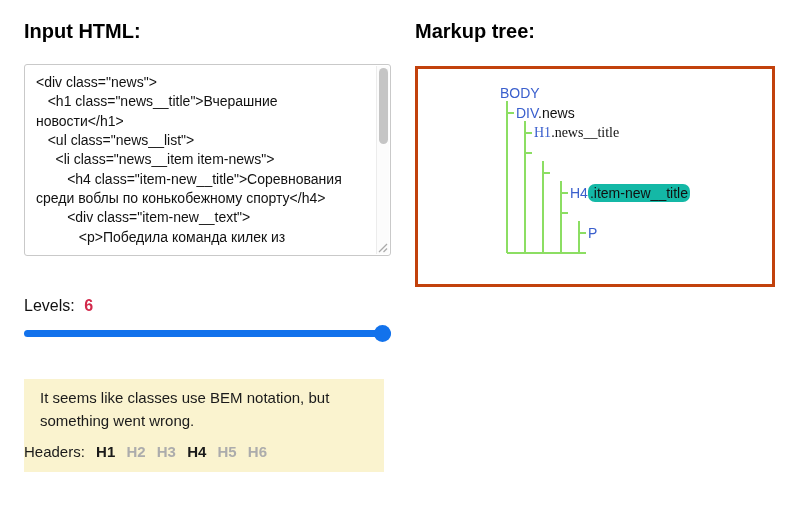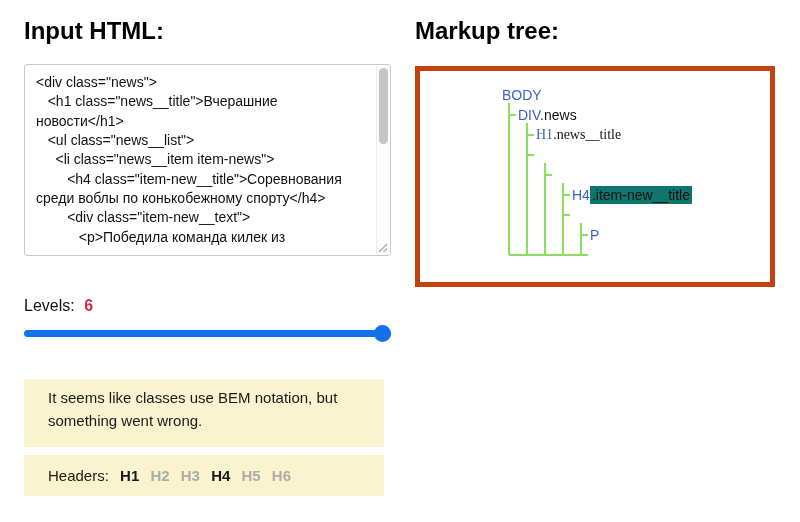--- a/index.html
+++ b/index.html
@@ -9,21 +9,21 @@
     width: 800px; height: 522px;
     font-family: "Liberation Sans", "DejaVu Sans", sans-serif;
     color: #111;
     overflow: hidden;
   }
   .col { position: absolute; top: 20px; }
   .col-left  { left: 24px;  width: 367px; }
   .col-right { left: 415px; width: 376px; }
 
   .section-heading {
-    font-size: 24px; font-weight: bold; line-height: 22px; color: #000;
+    font-size: 20px; font-weight: bold; line-height: 22px; color: #000;
   }
 
   
   .ta-wrap {
     position: relative; margin-top: 22px;
     width: 367px; height: 192px;
     border: 1px solid #c9c9c9; border-radius: 3px;
     background: #fff;
   }
   .ta-wrap textarea {
@@ -60,39 +60,39 @@
     position: absolute; right: 0; top: 0;
     width: 17px; height: 17px; border-radius: 50%;
     background: #1272ec;
   }
 
   
   .note {
     background: #faf3cf; color: #1a1a1a;
     width: 360px; font-size: 15px;
   }
-  .note-bem { margin-top: 37px; padding: 7px 24px; line-height: 23px; height: 68px; }
-  .note-headers { margin-top: 8px; padding: 10px 24px; line-height: 21px; height: 41px; }
+  .note-bem { margin-top: 37px; padding: 7px 16px; line-height: 23px; height: 52px; }
+  .note-headers { margin-top: 0; padding: 10px 0; line-height: 21px; height: 41px; }
   .hdr-chip { font-weight: bold; margin-left: 7px; color: #1a1a1a; }
   .hdr-chip.off { color: #acacac; }
 
   
   .tree-panel {
     position: relative; margin-top: 24px;
     width: 360px; height: 221px;
-    border: 5px solid #c2410c; background: #fff;
+    border: 3px solid #c2410c; background: #fff;
   }
   .tree-lines { position: absolute; left: 0; top: 0; }
   .tree-row {
     position: absolute; height: 20px;
     font-size: 14px; line-height: 20px; white-space: nowrap;
   }
   .tag { color: #3a5fcd; }
   .cls { color: #111; }
-  .cls.hl { background: #0f766e; padding: 1px 2px; }
+  .cls.hl { background: #14b8a6; padding: 1px 2px; border-radius: 7px; }
   .r0 { top: 14px;  left: 82px;  }
   .r1 { top: 34px;  left: 98px;  }
   .r2 { top: 54px;  left: 116px; font-family: Liberation Serif, serif; }
   .r3 { top: 74px;  left: 116px; }
   .r4 { top: 94px;  left: 134px; }
   .r5 { top: 114px; left: 152px; }
   .r6 { top: 134px; left: 152px; }
   .r7 { top: 154px; left: 170px; }
   .r8 { top: 174px; left: 170px; }
 </style>

